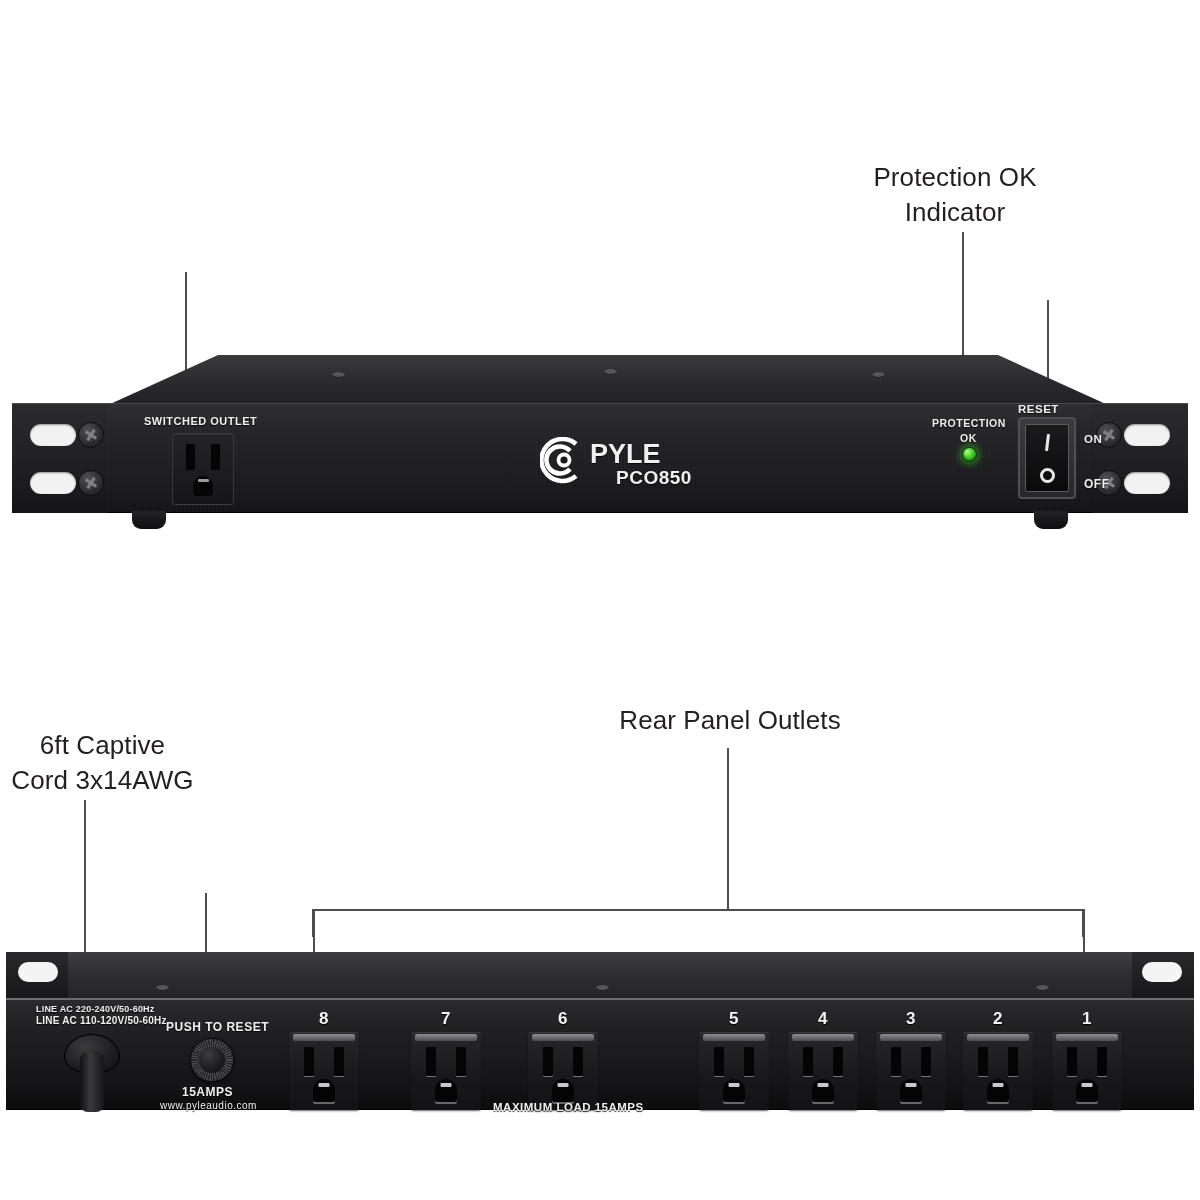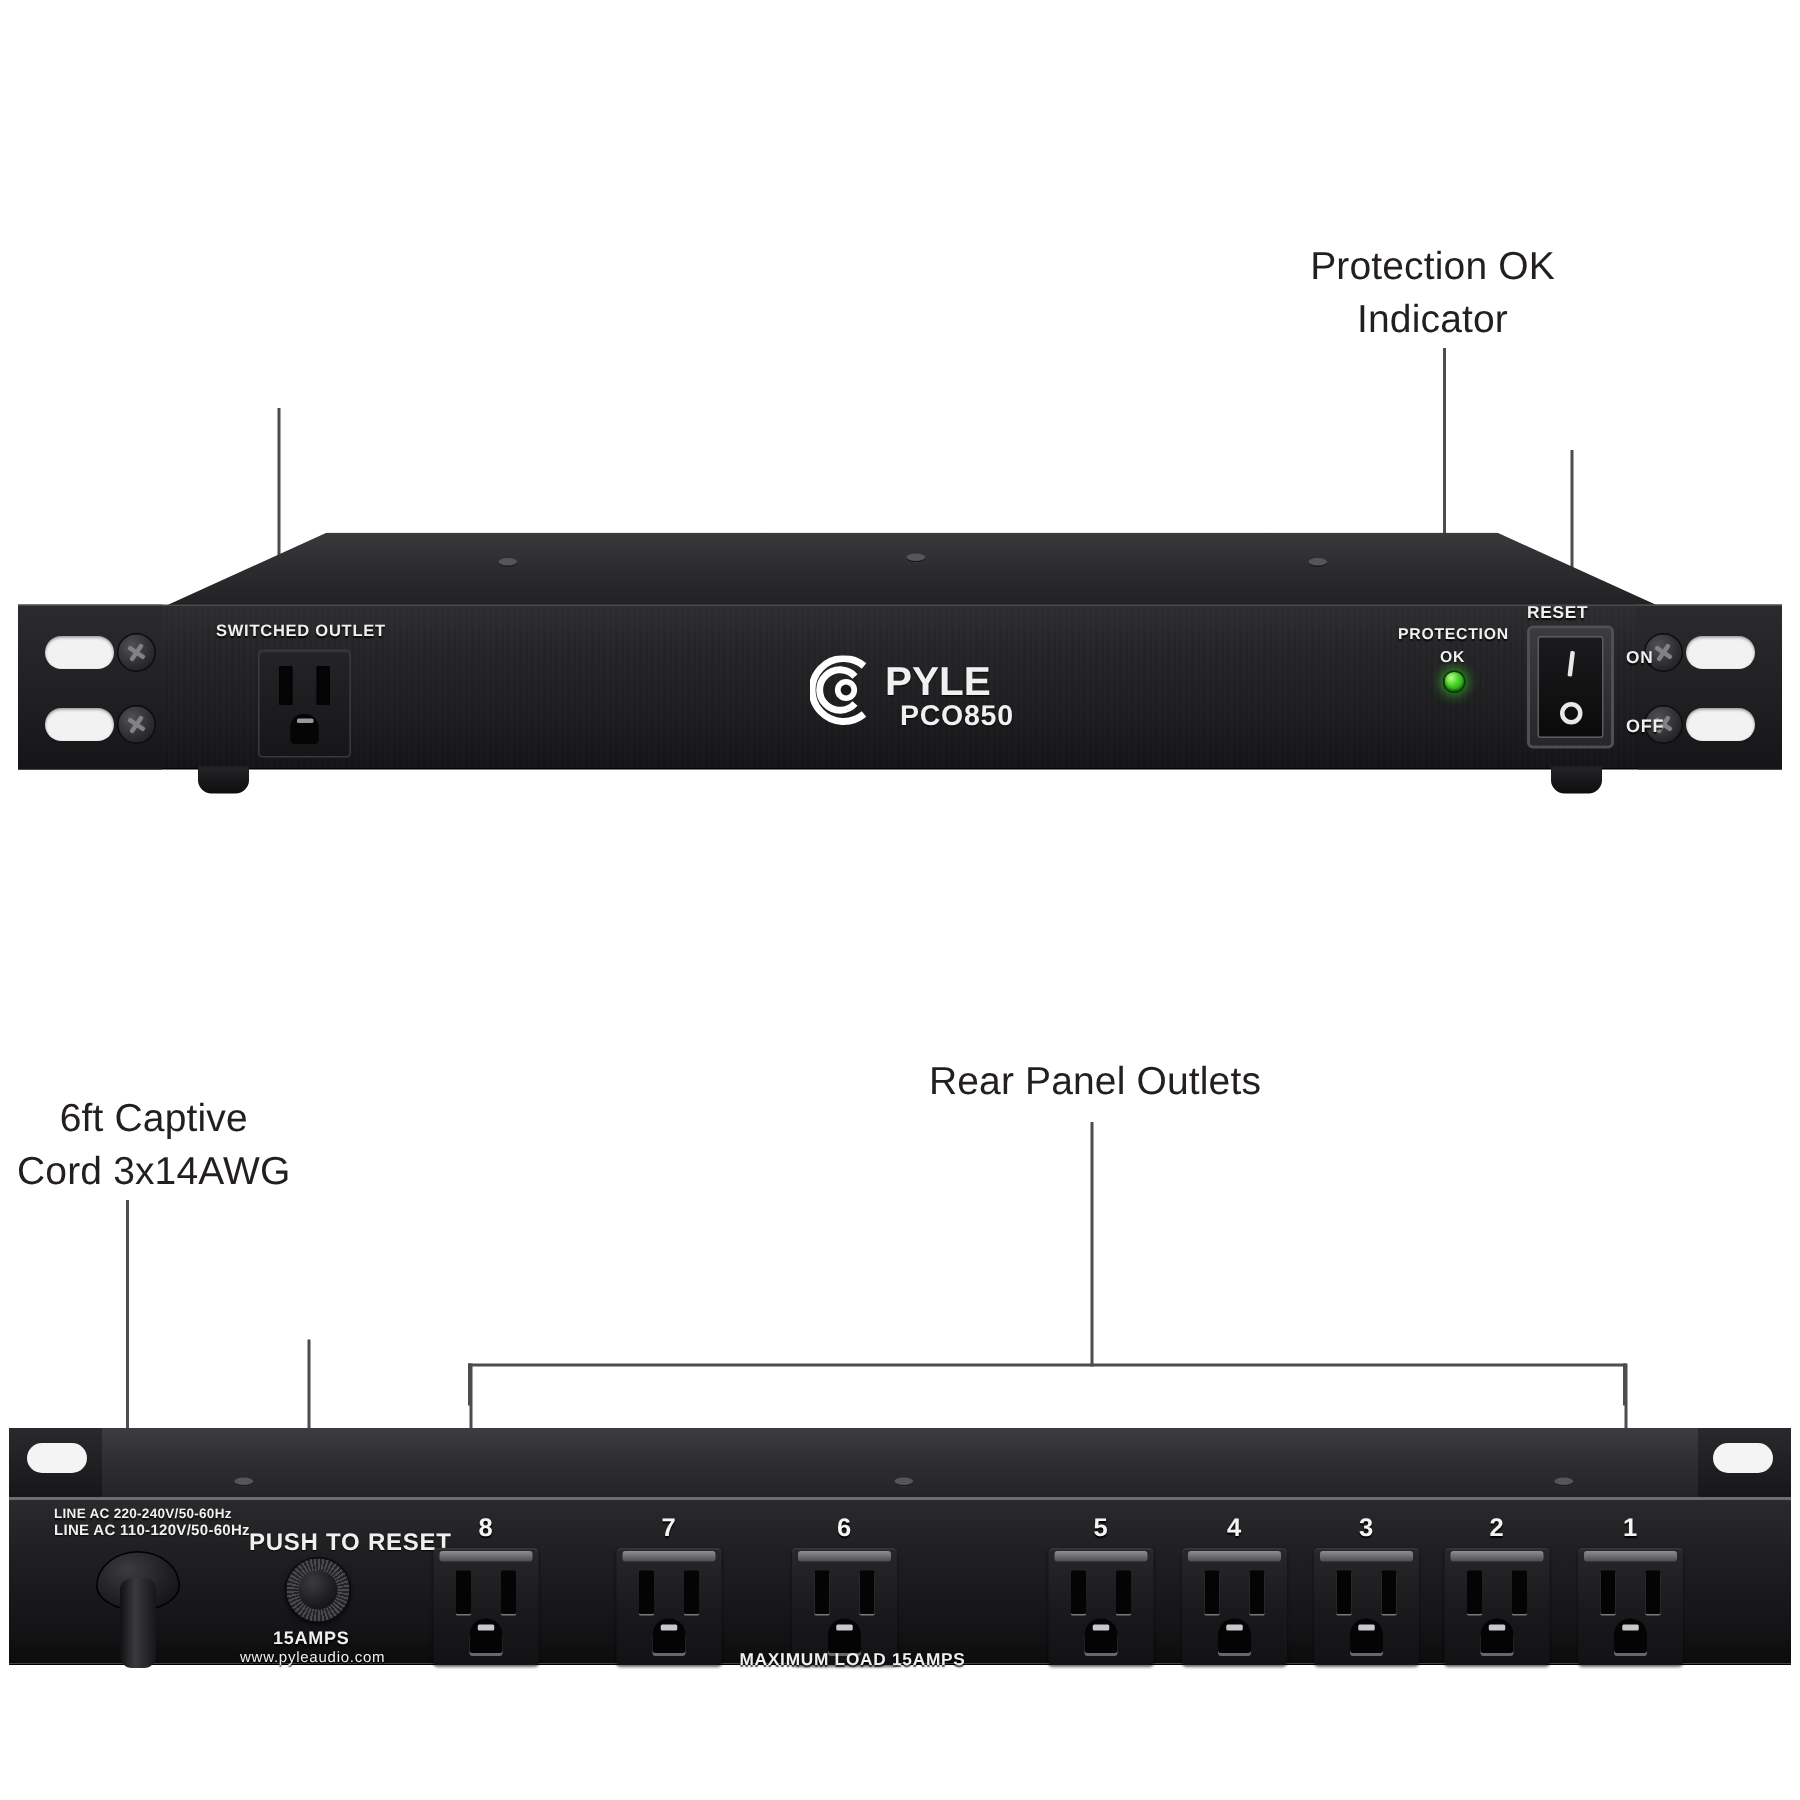--- a/index.html
+++ b/index.html
@@ -385,21 +385,21 @@
       <svg width="132" height="50" viewBox="0 0 132 50">
         <g fill="none" stroke="#ffffff" stroke-width="4.6">
           <path d="M36 7 A21 21 0 1 0 36 39"></path>
           <path d="M30 14 A13.5 13.5 0 1 0 30 32"></path>
         </g>
         <circle cx="24" cy="23" r="7.4" fill="#ffffff"></circle>
         <circle cx="24" cy="23" r="3.6" fill="#1a1a1c"></circle>
       </svg>
     </div>
     <div class="silk" style="left:578px; top:84px; font-size:27px; letter-spacing:0px;">PYLE</div>
-    <div class="silk" style="left:588px; top:112px; font-size:19px;">PCO850</div>
+    <div class="silk" style="left:604px; top:112px; font-size:19px;">PCO850</div>
 
     <div class="silk" style="left:920px; top:62px; font-size:10.5px;">PROTECTION</div>
     <div class="silk" style="left:948px; top:77px; font-size:10.5px;">OK</div>
     <div class="led" style="left:950px; top:92px;"></div>
 
     <div class="silk" style="left:1006px; top:48px; font-size:11.5px;">RESET</div>
     <div class="rocker-frame" style="left:1006px; top:62px;">
       <div class="rocker">
         <div class="mark-i"></div>
         <div class="mark-o"></div>
@@ -437,21 +437,21 @@
     </div>
 
     <div class="rearplate"></div>
 
     <div class="silk" style="left:30px; top:52px; font-size:9px; letter-spacing:0.2px;">LINE AC 220-240V/50-60Hz</div>
     <div class="silk" style="left:30px; top:63px; font-size:10px; letter-spacing:0.2px;">LINE AC 110-120V/50-60Hz</div>
 
     <div class="cord-grommet" style="left:58px; top:82px;"></div>
     <div class="cord-body" style="left:74px; top:100px; height:60px;"></div>
 
-    <div class="silk" style="left:160px; top:68px; font-size:16px;">PUSH TO RESET</div>
+    <div class="silk" style="left:160px; top:68px; font-size:12px;">PUSH TO RESET</div>
     <div class="breaker" style="left:184px; top:86px;"></div>
     <div class="silk" style="left:176px; top:133px; font-size:12px;">15AMPS</div>
     <div class="silk" style="left:154px; top:148px; font-size:10px; font-weight:normal;">www.pyleaudio.com</div>
 
     <div class="outlet-rear" style="left:283px; top:80px;">
       <div class="cap"></div>
       <div class="r-slot-l"></div>
       <div class="r-slot-r"></div>
       <div class="r-slot-g"></div>
     </div>

